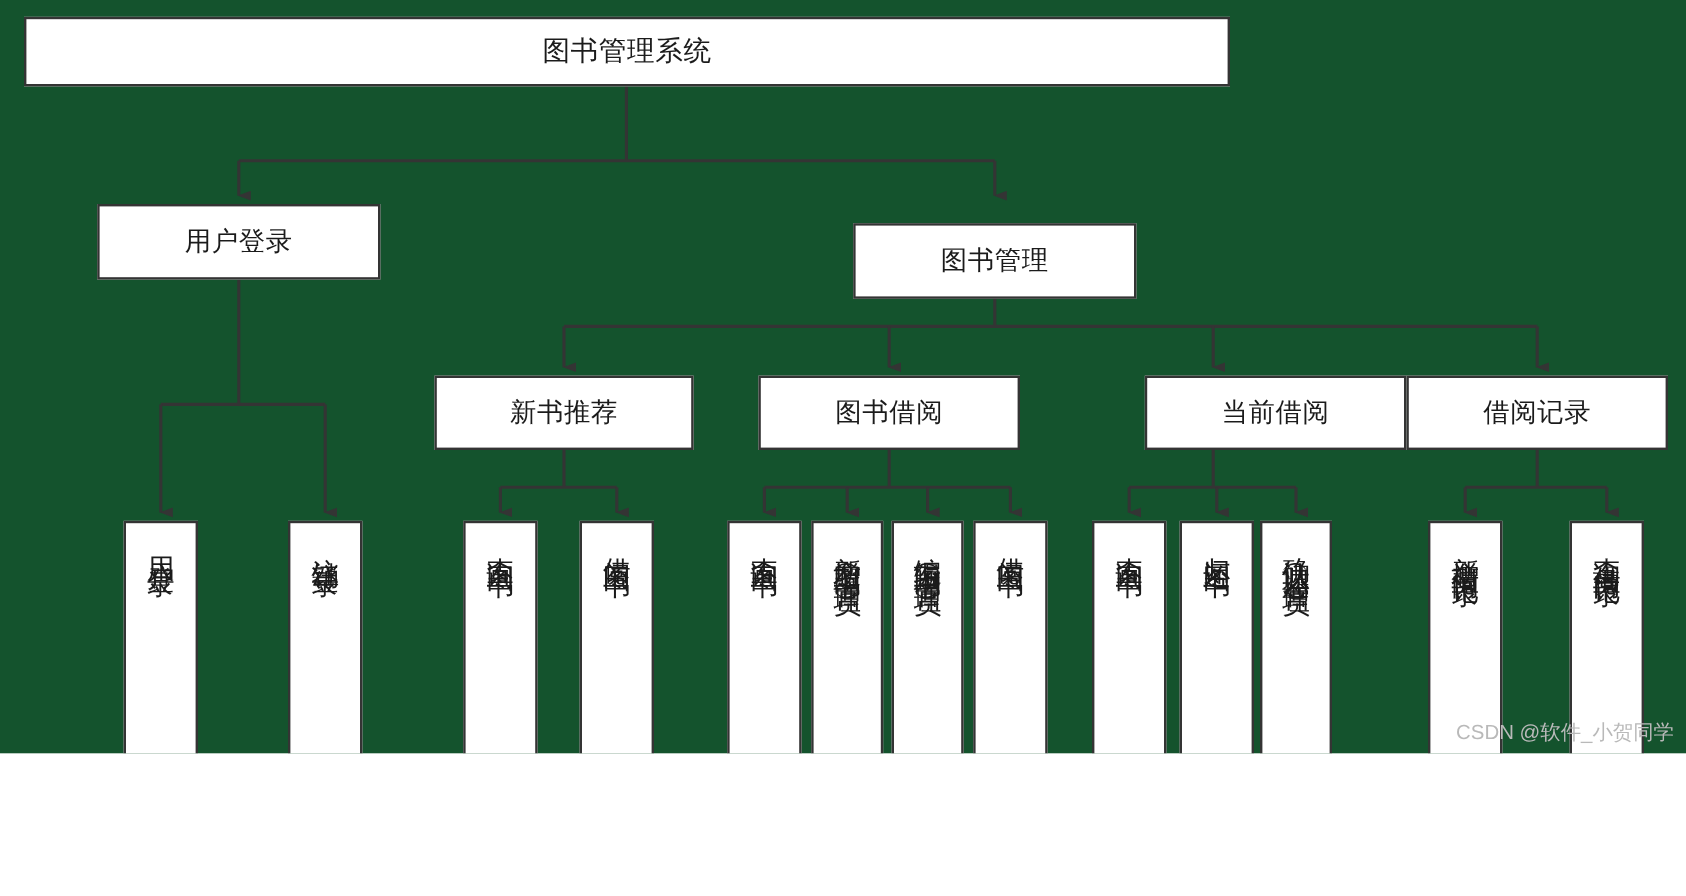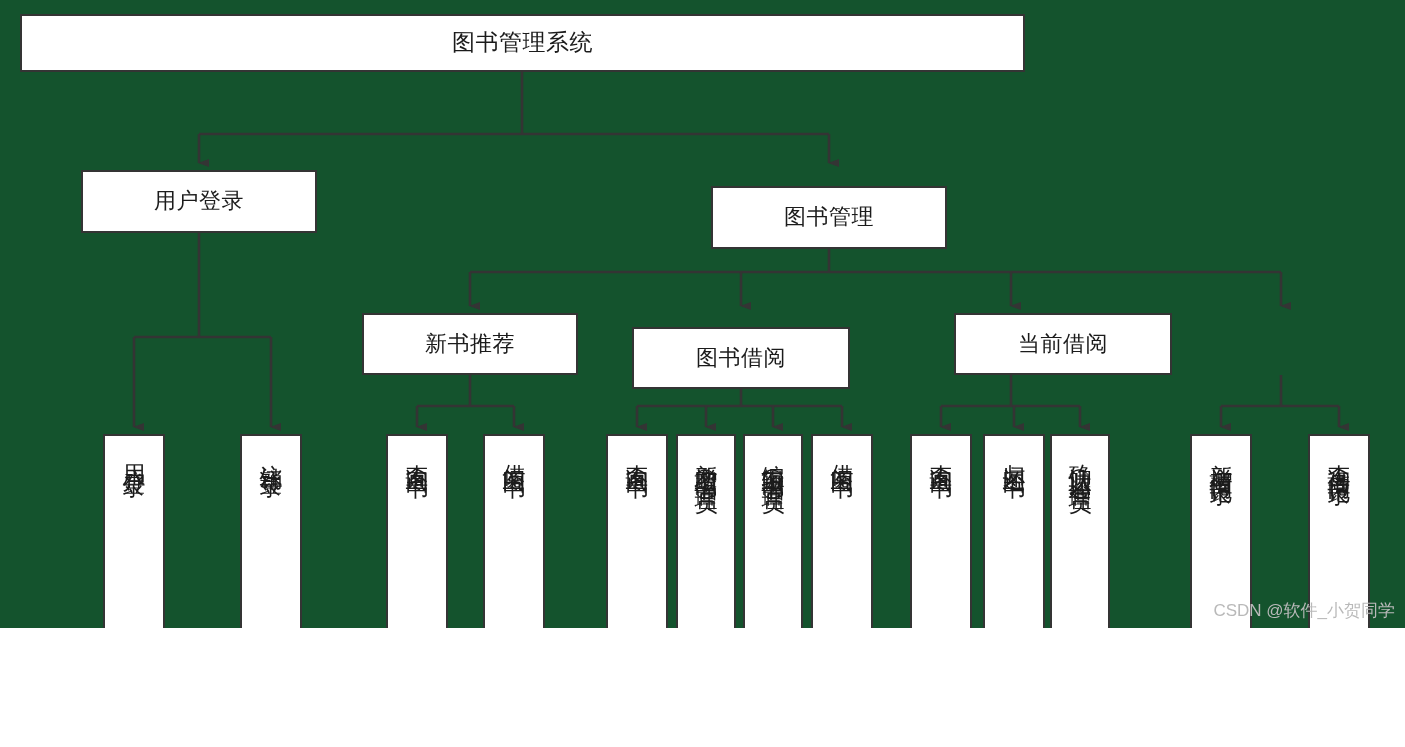--- a/index.html
+++ b/index.html
@@ -140,26 +140,29 @@
   <div class="node horizontal" style="left:81px; top:170px; width:236px; height:63px;">
     <span class="node-label">用户登录</span>
   </div>
   <div class="node horizontal" style="left:711px; top:170px; width:236px; height:63px;margin-top:16px;">
     <span class="node-label">图书管理</span>
   </div>
 
   <div class="node horizontal" style="left:362px; top:313px; width:216px; height:62px;">
     <span class="node-label">新书推荐</span>
   </div>
-  <div class="node horizontal" style="left:632px; top:327px; width:218px; height:62px;">
+  <div class="node horizontal" style="left:632px; top:313px; width:218px; height:62px;">
     <span class="node-label">图书借阅</span>
   </div>
   <div class="node horizontal" style="left:954px; top:313px; width:218px; height:62px;">
     <span class="node-label">当前借阅</span>
   </div>
+  <div class="node horizontal" style="left:1172px; top:313px; width:218px; height:62px;">
+    <span class="node-label">借阅记录</span>
+  </div>
 
   <div class="node vertical" style="left:103px; top:434px; width:62px; height:298px;">
     <span class="node-label">用户登录</span>
   </div>
   <div class="node vertical" style="left:240px; top:434px; width:62px; height:298px;">
     <span class="node-label">注销登录</span>
   </div>
 
   <div class="node vertical" style="left:386px; top:434px; width:62px; height:298px;">
     <span class="node-label">查询图书</span>

